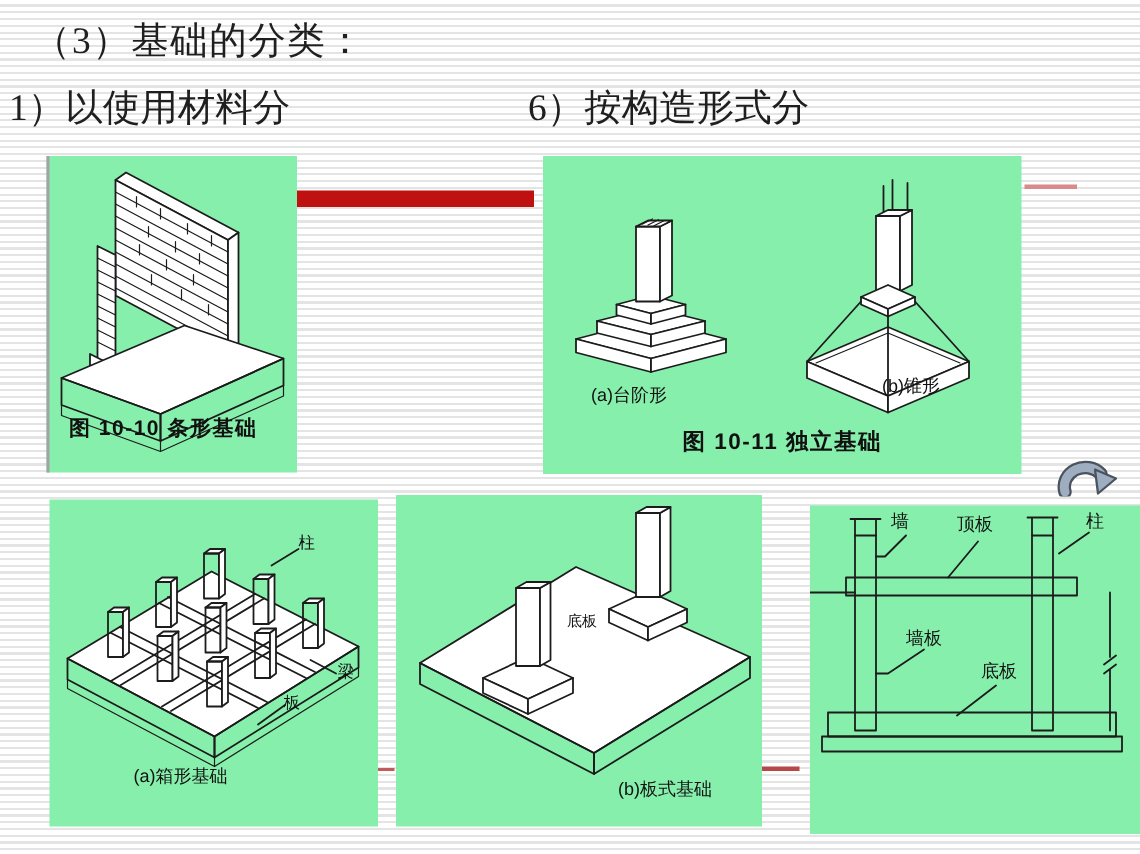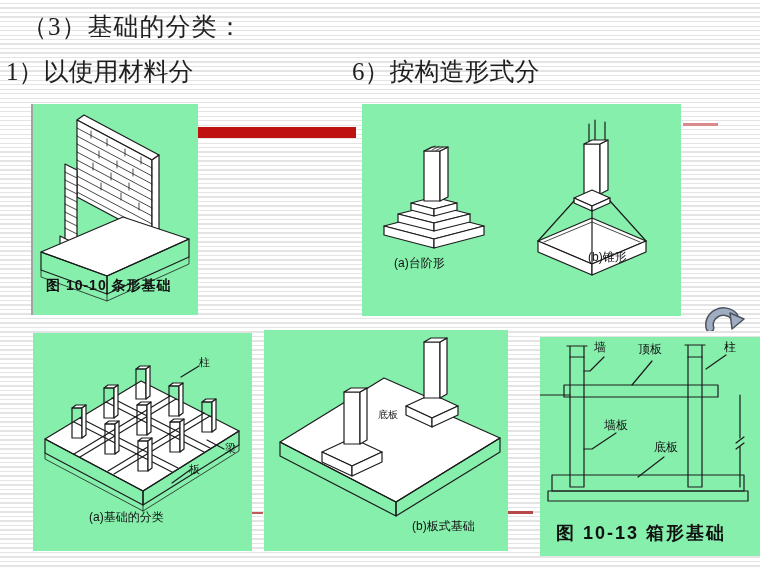--- a/index.html
+++ b/index.html
@@ -93,20 +93,21 @@
     <path class="ln face" d="M212,94 L230,102 L230,107 L212,99 Z"></path>
     <path class="ln face" d="M230,102 L248,94 L248,99 L230,107 Z"></path>
     <path class="ln face" d="M176,137 L230,114 L284,137 L230,160 Z"></path>
     <path class="ln" d="M212,97 L176,137 M248,97 L284,137 M230,107 L230,160"></path>
     <path class="ln thin" d="M182,138 L230,118 L278,138"></path>
     <path class="ln face" d="M176,137 L230,160 L230,171 L176,148 Z"></path>
     <path class="ln face" d="M230,160 L284,137 L284,148 L230,171 Z"></path>
   </svg>
   <span class="cap" style="left:32px;top:151px;font-size:12px;">(a)台阶形</span>
   <span class="cap" style="left:226px;top:145px;font-size:12px;">(b)锥形</span>
+  <span class="cap capbold" style="left:0;right:0;top:181px;font-size:15px;text-align:center;letter-spacing:1px;">图 10-11  独立基础</span>
 </div>
 
 <svg id="return-arrow" class="abs" viewBox="0 0 42 26">
   <path d="M7,23 A14,13 0 0 1 31,11" stroke="#4a535e" stroke-width="9" fill="none" stroke-linecap="round"></path>
   <path d="M7,23 A14,13 0 0 1 31,11" stroke="#9fadc0" stroke-width="6" fill="none" stroke-linecap="round"></path>
   <polygon points="27,8 41,14 29,24" fill="#9fadc0" stroke="#4a535e" stroke-width="1.5" stroke-linejoin="round"></polygon>
 </svg>
 
 <div class="figbox" id="fig-raft">
   <svg width="219" height="218" viewBox="0 0 219 218">
@@ -134,21 +135,21 @@
     <use href="#rcol" transform="translate(109,102)"></use>
     <use href="#rcol" transform="translate(142,119)"></use>
     <use href="#rcol" transform="translate(44,105)"></use>
     <use href="#rcol" transform="translate(77,121)"></use>
     <use href="#rcol" transform="translate(110,138)"></use>
     <path class="ln" d="M166,33 L148,44 M191,116 L174,107 M157,137 L139,150"></path>
   </svg>
   <span class="lbl" style="left:166px;top:24px;font-size:11px;">柱</span>
   <span class="lbl" style="left:192px;top:110px;font-size:11px;">梁</span>
   <span class="lbl" style="left:156px;top:131px;font-size:11px;">板</span>
-  <span class="cap" style="left:56px;top:176px;font-size:12px;">(a)基础的分类</span>
+  <span class="cap" style="left:56px;top:176px;font-size:12px;">(a)箱形基础</span>
 </div>
 
 <div class="figbox" id="fig-slab">
   <svg width="244" height="221" viewBox="0 0 244 221">
     <defs>
       <pattern id="vh" width="6" height="18" patternUnits="userSpaceOnUse">
         <line x1="3" y1="2" x2="3" y2="16" stroke="#222" stroke-width="1"></line>
       </pattern>
     </defs>
     <path class="ln face" d="M16,112 L120,48 L170,70 L162,75 L236,108 L132,172 Z"></path>
@@ -192,14 +193,13 @@
     <path class="ln" d="M148,20 V8 M162,20 V8 M145,8 H165"></path>
     <path class="ln" d="M0,58 H30"></path>
     <path class="ln" d="M200,58 V101 M200,109 V150 M196,106 L204,100 M196,112 L204,106"></path>
     <path class="ln" d="M64,20 L50,34 L44,34 M112,24 L92,48 M186,18 L166,32 M76,96 L52,112 L44,112 M124,120 L98,140"></path>
   </svg>
   <span class="lbl" style="left:54px;top:4px;font-size:12px;">墙</span>
   <span class="lbl" style="left:98px;top:6px;font-size:12px;">顶板</span>
   <span class="lbl" style="left:184px;top:4px;font-size:12px;">柱</span>
   <span class="lbl" style="left:64px;top:82px;font-size:12px;">墙板</span>
   <span class="lbl" style="left:114px;top:104px;font-size:12px;">底板</span>
-  <span class="cap capbold" style="left:16px;top:184px;font-size:18px;letter-spacing:2px;">图 10-13  箱形基础</span>
 </div>
 
 </body></html>

